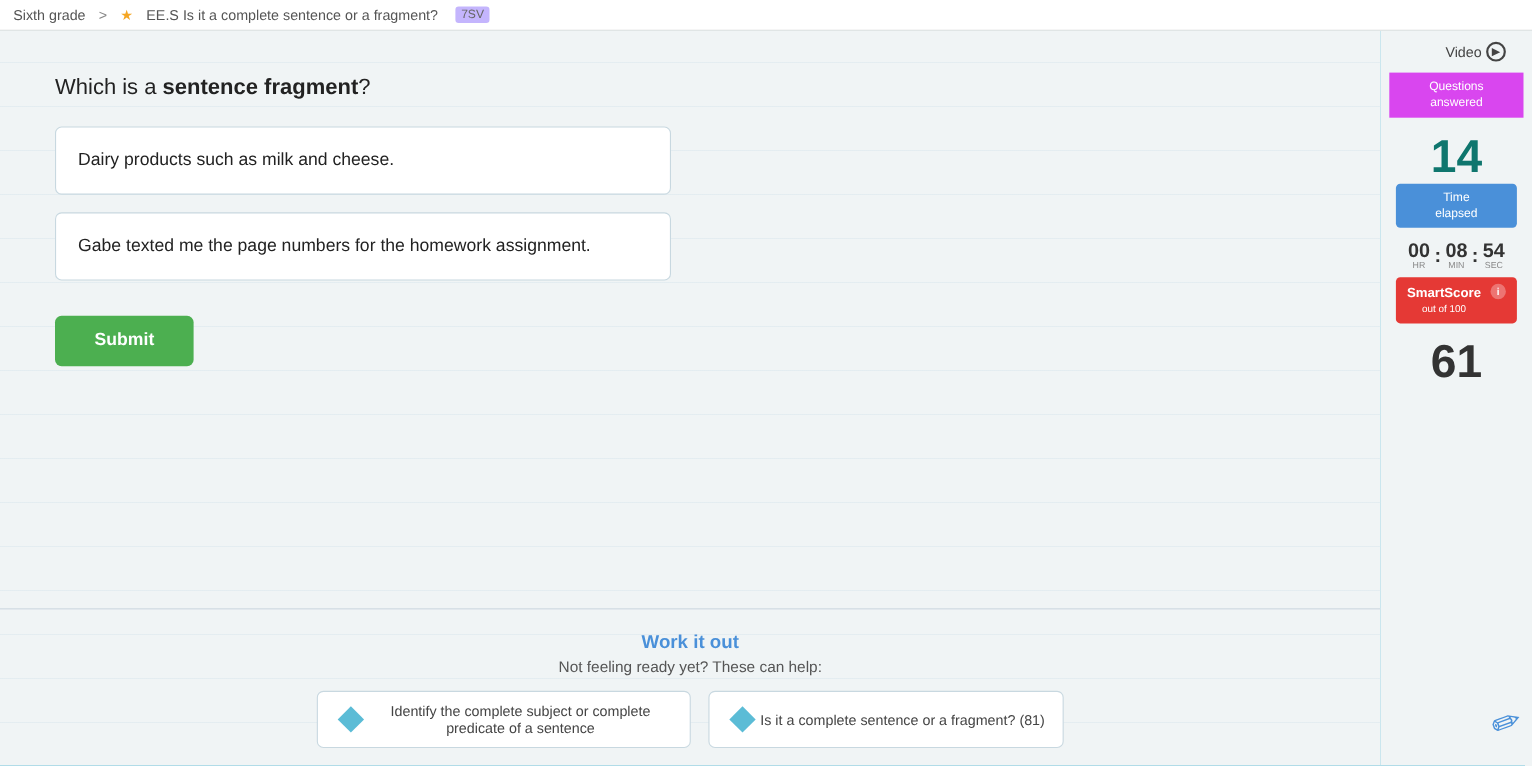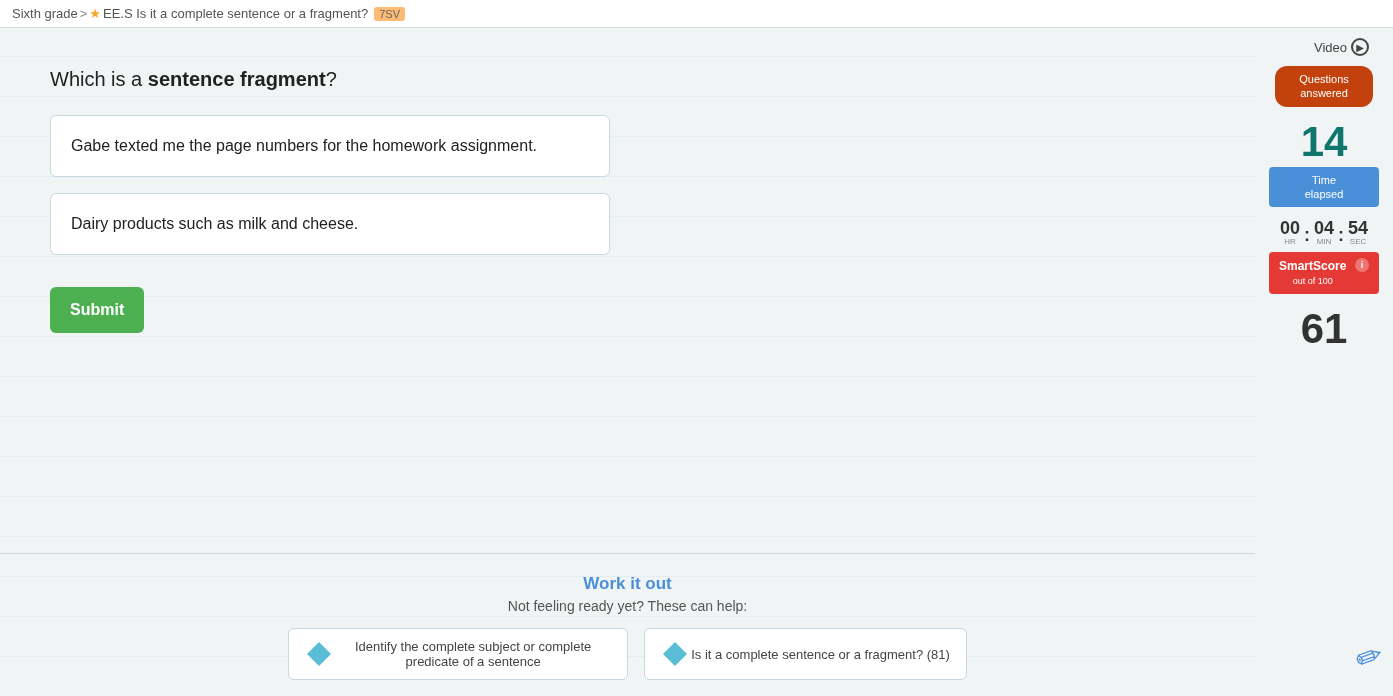--- a/index.html
+++ b/index.html
@@ -18,32 +18,31 @@
       height: 28px;
       display: flex;
       align-items: center;
       padding: 0 12px;
       font-size: 13px;
       color: #555;
       border-bottom: 1px solid #ddd;
     }
     .top-bar .breadcrumb {
       display: flex;
-      align-items: center;
-      gap: 2px;
+      gap: 12px;
     }
     .top-bar .breadcrumb .star {
       color: #f5a623;
       font-size: 13px;
     }
     .top-bar .breadcrumb .separator {
       color: #888;
     }
     .top-bar .breadcrumb .badge {
-      background: #fdba74;
+      background: #c4b5fd;
       border-radius: 3px;
       padding: 1px 5px;
       font-size: 11px;
       color: #666;
       margin-left: 4px;
     }
 
     
     .main-layout {
       display: flex;
@@ -84,21 +83,21 @@
       max-width: 560px;
       line-height: 1.5;
       transition: border-color 0.2s;
     }
 
     .submit-btn {
       background: #4caf50;
       color: white;
       border: none;
       border-radius: 6px;
-      padding: 14px 20px;
+      padding: 14px 36px;
       font-size: 16px;
       font-weight: bold;
       cursor: pointer;
       margin-top: 16px;
     }
 
     
     .work-it-out {
       position: absolute;
       bottom: 0;
@@ -172,28 +171,28 @@
       border-radius: 50%;
       border: 2px solid #444;
       display: flex;
       align-items: center;
       justify-content: center;
       font-size: 10px;
       color: #444;
     }
 
     .questions-answered-box {
-      background: #c2410c;
+      background: #d946ef;
       color: white;
-      border-radius: 12px;
+      border-radius: 0;
       padding: 6px 10px;
       text-align: center;
       font-size: 11px;
       line-height: 1.3;
-      width: 98px;
+      width: 122px;
       margin-bottom: 6px;
     }
 
     .score-number {
       font-size: 42px;
       font-weight: bold;
       color: #0f766e;
       text-align: center;
       line-height: 1;
       margin: 8px 0 4px 0;
@@ -207,21 +206,21 @@
       text-align: center;
       font-size: 11px;
       line-height: 1.3;
       width: 110px;
       margin-bottom: 6px;
     }
 
     .timer-display {
       display: flex;
       gap: 4px;
-      align-items: flex-end;
+      align-items: center;
       justify-content: center;
       margin: 6px 0;
     }
     .timer-col {
       display: flex;
       flex-direction: column;
       align-items: center;
     }
     .timer-col .timer-val {
       font-size: 18px;
@@ -311,22 +310,22 @@
 </div>
 
 <div class="main-layout">
 
   <div class="content-panel">
 
     <p class="question-text">
       <span>Which is a </span><strong>sentence fragment</strong><span>?</span>
     </p>
 
+    <div class="option-box">Dairy products such as milk and cheese.</div>
     <div class="option-box">Gabe texted me the page numbers for the homework assignment.</div>
-    <div class="option-box">Dairy products such as milk and cheese.</div>
 
     <button class="submit-btn">Submit</button>
 
     
     <div class="work-it-out">
       <div class="title">Work it out</div>
       <div class="subtitle">Not feeling ready yet? These can help:</div>
       <div class="help-links">
         <div class="help-link-box">
           <svg class="diamond-icon" viewBox="0 0 28 28">
@@ -362,21 +361,21 @@
       <span>Time<br>elapsed</span>
     </div>
 
     <div class="timer-display">
       <div class="timer-col">
         <span class="timer-val">00</span>
         <span class="timer-label">HR</span>
       </div>
       <div class="timer-sep">:</div>
       <div class="timer-col">
-        <span class="timer-val">04</span>
+        <span class="timer-val">08</span>
         <span class="timer-label">MIN</span>
       </div>
       <div class="timer-sep">:</div>
       <div class="timer-col">
         <span class="timer-val">54</span>
         <span class="timer-label">SEC</span>
       </div>
     </div>
 
     <div class="smartscore-box">

